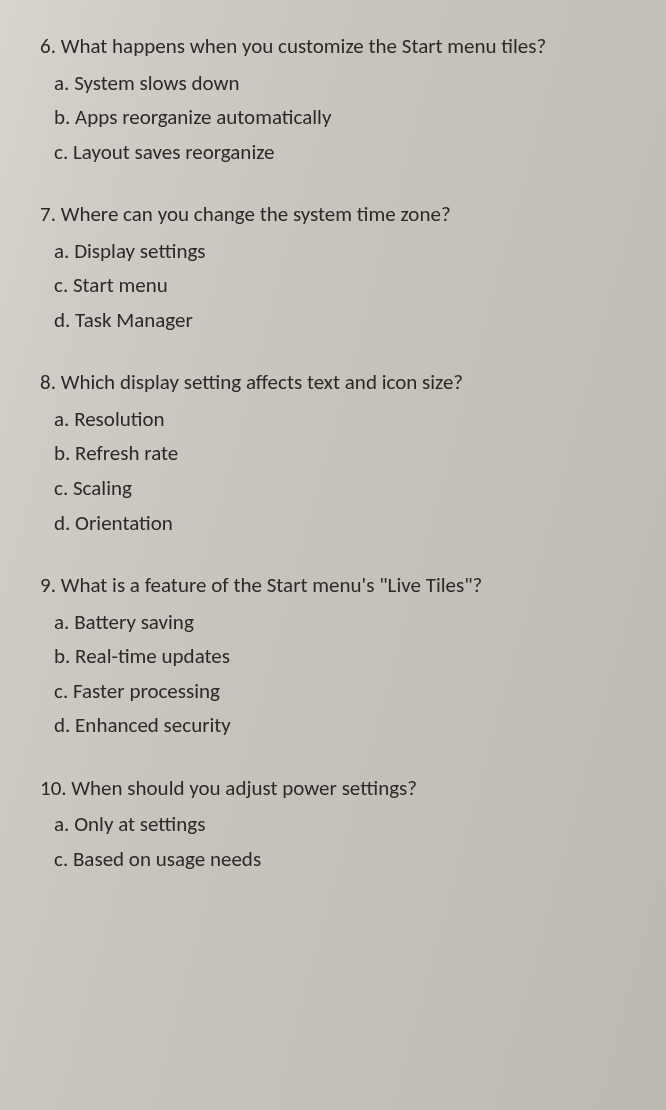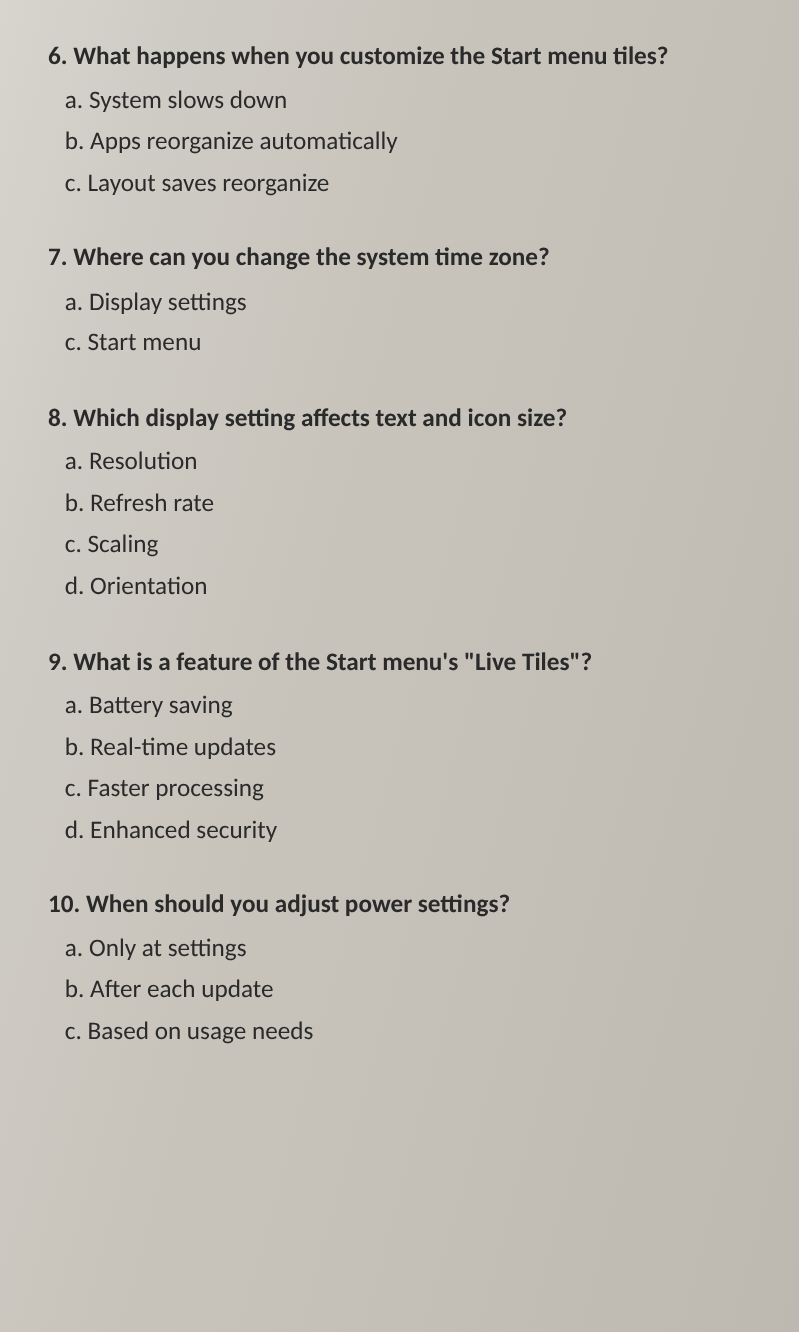--- a/index.html
+++ b/index.html
@@ -11,21 +11,21 @@
     font-family: Calibri, "Segoe UI", Arial, sans-serif;
     font-size: 21px;
     color: #2a2a2a;
     background: linear-gradient(105deg, #d8d5cf 0%, #cfccc5 15%, #c8c4bc 40%, #c3bfb7 70%, #bdb9b0 100%);
     line-height: 1.55;
   }
   .question-block {
     margin-bottom: 30px;
   }
   .question {
-    font-weight: 700;
+    font-weight: 400;
     margin-bottom: 4px;
   }
   .option {
     margin-left: 14px;
     margin-bottom: 2px;
   }
   .struck {
     position: relative;
     display: inline-block;
   }
@@ -54,20 +54,21 @@
     <div class="option"><span>c.</span> <span>Layout saves reorganize</span></div>
   </div>
 
   <div class="question-block">
     <div class="question">
       <span>7.</span>
       <span>Where can you change the system time zone?</span>
     </div>
     <div class="option"><span>a.</span> <span>Display settings</span></div>
     <div class="option"><span>c.</span> <span>Start menu</span></div>
+    <div class="option"><span>d.</span> <span>Task Manager</span></div>
   </div>
 
   <div class="question-block">
     <div class="question">
       <span>8.</span>
       <span>Which display setting affects text and icon size?</span>
     </div>
     <div class="option"><span>a.</span> <span>Resolution</span></div>
     <div class="option"><span>b.</span> <span>Refresh rate</span></div>
     <div class="option"><span>c.</span> <span>Scaling</span></div>
@@ -84,17 +85,16 @@
     <div class="option"><span>c.</span> <span>Faster processing</span></div>
     <div class="option"><span>d.</span> <span>Enhanced security</span></div>
   </div>
 
   <div class="question-block">
     <div class="question">
       <span>10.</span>
       <span>When should you adjust power settings?</span>
     </div>
     <div class="option"><span>a.</span> <span>Only at settings</span></div>
-    <div class="option"><span>b.</span> <span>After each update</span></div>
     <div class="option"><span>c.</span> <span>Based on usage needs</span></div>
   </div>
 
 </div>
 
 </body></html>

